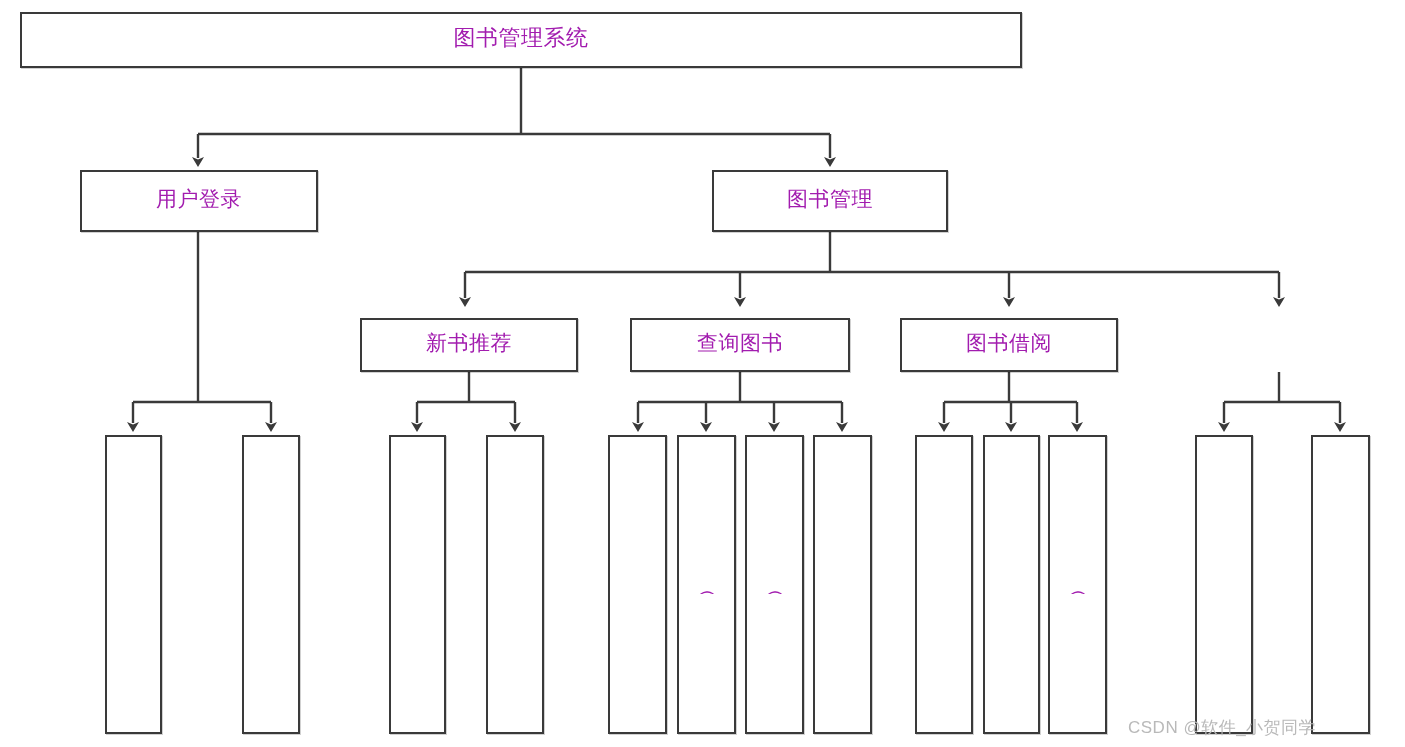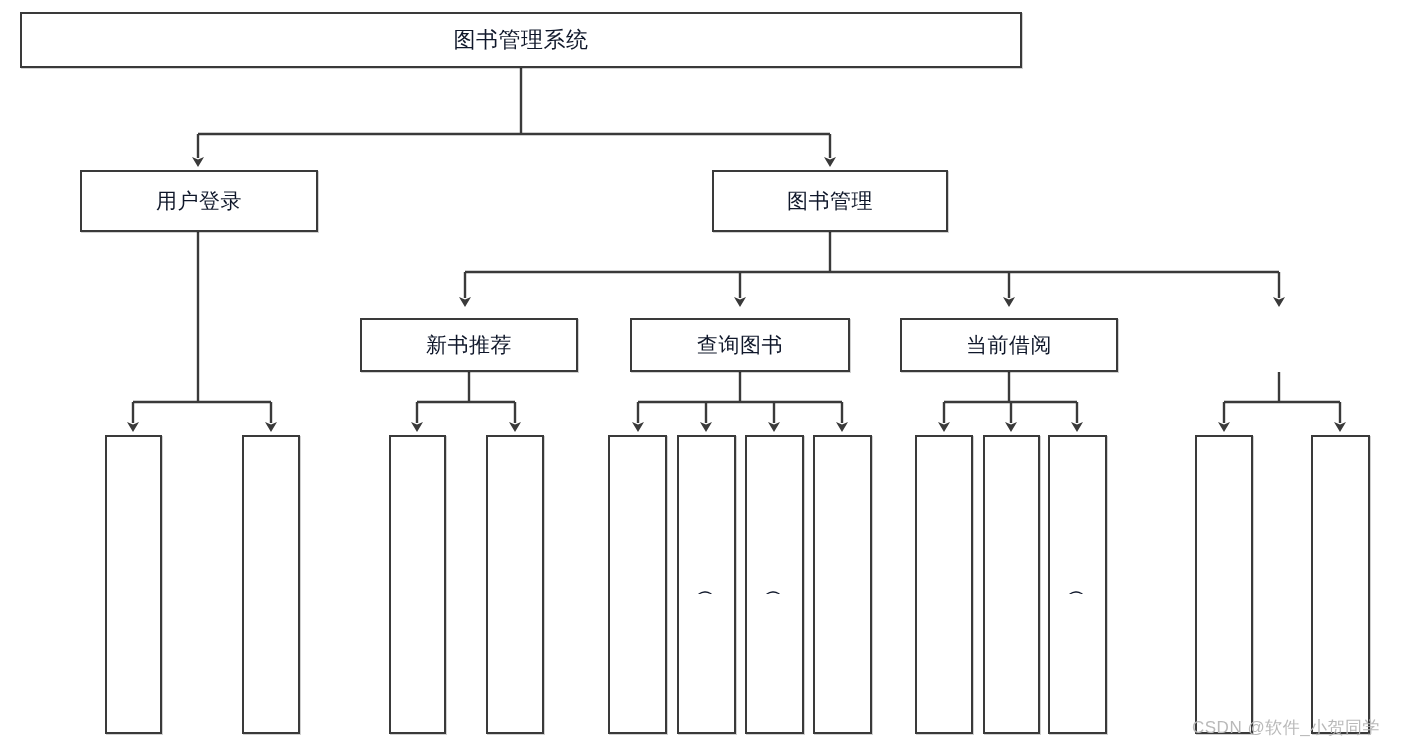--- a/index.html
+++ b/index.html
@@ -26,22 +26,23 @@
     pointer-events: none;
   }
   .node {
     position: absolute;
     box-sizing: border-box;
     border: 2px solid #3a3a3a;
     background: #ffffff;
     display: flex;
     align-items: center;
     justify-content: center;
-    color: #0f172a;
+    color: #a21caf;
     box-shadow: 1px 1px 0 rgba(0,0,0,0.18);
+    font-family: Liberation Mono, monospace;
   }
   .node .label {
     display: block;
     text-align: center;
     line-height: 1.18;
     letter-spacing: 0.5px;
   }
   .node.horiz .label {
     font-size: 21px;
   }
@@ -136,21 +137,21 @@
     <span class="label">新书推荐</span>
   </div>
 
   <div class="node horiz" style="left:712px; top:170px; width:236px; height:62px;">
     <span class="label">图书管理</span>
   </div>
   <div class="node horiz" style="left:630px; top:318px; width:220px; height:54px;">
     <span class="label">查询图书</span>
   </div>
   <div class="node horiz" style="left:900px; top:318px; width:218px; height:54px;">
-    <span class="label">当前借阅</span>
+    <span class="label">图书借阅</span>
   </div>
 
   <div class="node vert" style="left:105px; top:435px; width:57px; height:299px;">
     <span class="label">用户登录</span>
   </div>
   <div class="node vert" style="left:242px; top:435px; width:58px; height:299px;">
     <span class="label">注销登录</span>
   </div>
 
   <div class="node vert" style="left:389px; top:435px; width:57px; height:299px;">
@@ -183,15 +184,15 @@
     <span class="label">确认归还（管理员）</span>
   </div>
 
   <div class="node vert" style="left:1195px; top:435px; width:58px; height:299px;">
     <span class="label">新增借阅记录</span>
   </div>
   <div class="node vert" style="left:1311px; top:435px; width:59px; height:299px;">
     <span class="label">查询借阅记录</span>
   </div>
 
-  <div class="watermark" style="left:1192px; top:716px;text-align:center;">CSDN @软件_小贺同学</div>
+  <div class="watermark" style="left:1128px; top:716px;text-align:center;">CSDN @软件_小贺同学</div>
 
 </div>
 
 </body></html>

